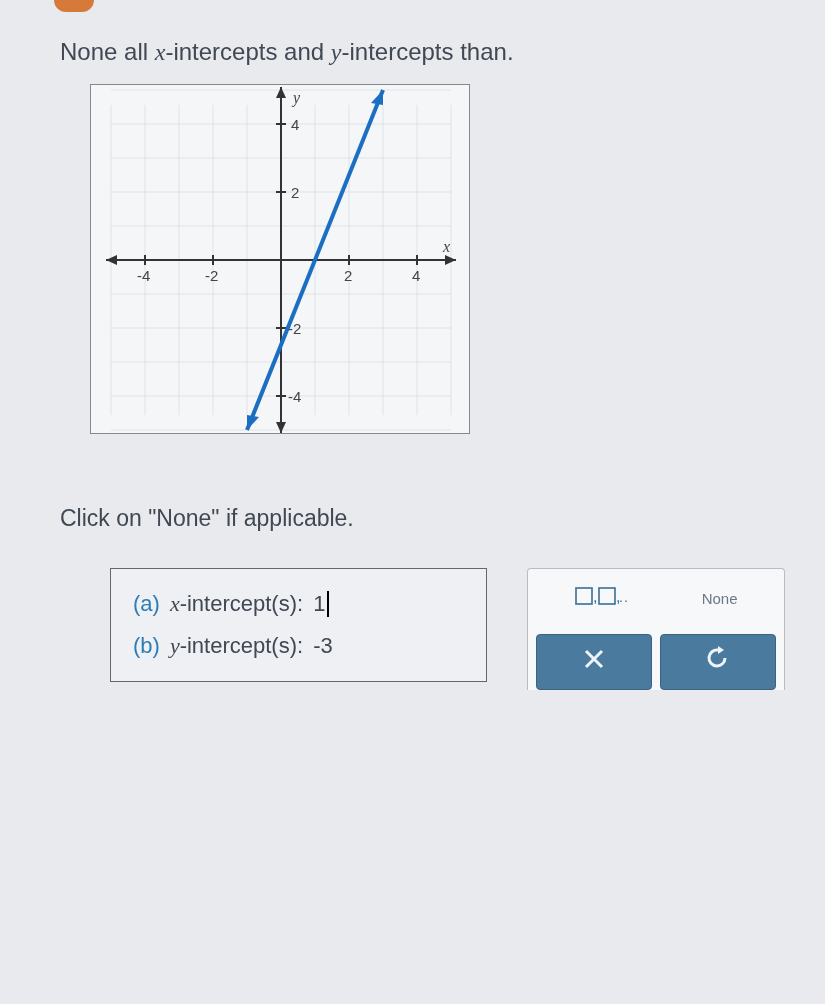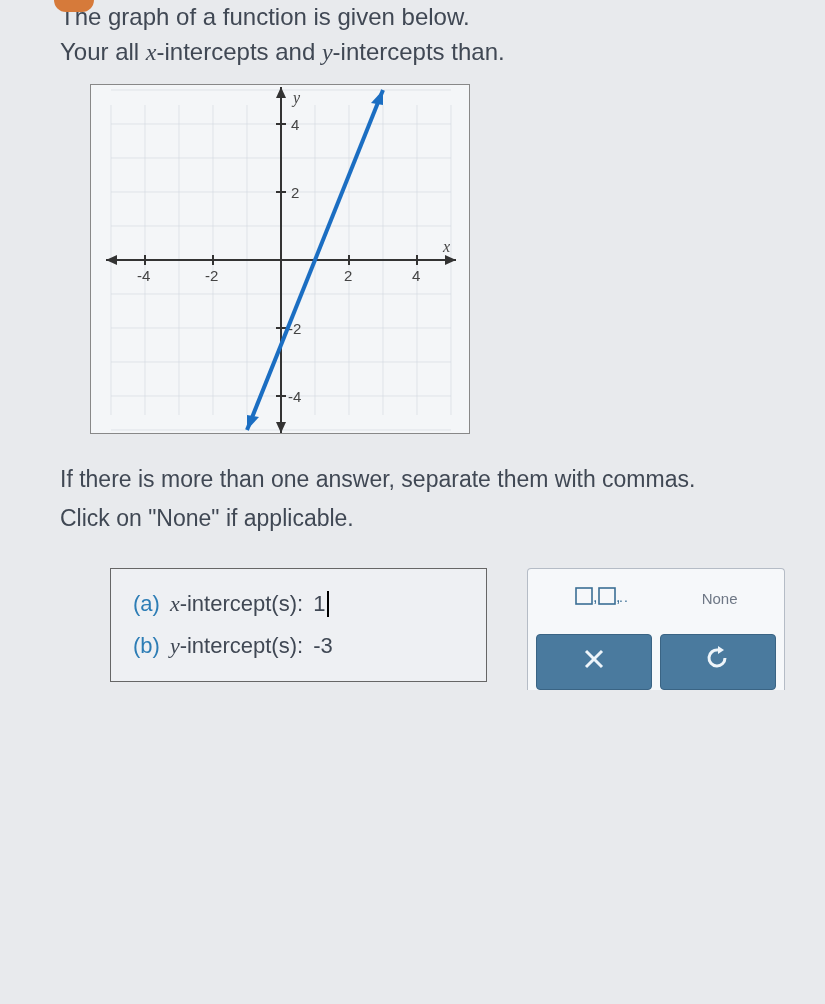--- a/index.html
+++ b/index.html
@@ -153,22 +153,22 @@
   }
 </style>
 </head>
 <body>
 
 <div class="page">
   <div class="orange-corner"></div>
 
 
   <div class="question-text">
-    <span>The graph of a function is given below.</span><br>
-    <span>Your all </span><span class="mathvar">x</span><span>-intercepts and </span><span class="mathvar">y</span><span>-intercepts than.</span>
+    <br>
+    <span>None all </span><span class="mathvar">x</span><span>-intercepts and </span><span class="mathvar">y</span><span>-intercepts than.</span>
   </div>
 
   <div class="graph-wrap">
     <svg width="380" height="350" viewBox="0 0 380 350">
 
       <g class="minor">
         <line x1="20" y1="20" x2="20" y2="330"></line>
           <line x1="54" y1="20" x2="54" y2="330"></line>
         <line x1="88" y1="20" x2="88" y2="330"></line>
           <line x1="122" y1="20" x2="122" y2="330"></line>
@@ -219,21 +219,21 @@
       <text class="axis-lbl" x="202" y="18">y</text>
       <text class="axis-lbl" x="352" y="167">x</text>
 
       <line class="func" x1="156" y1="345" x2="292" y2="5"></line>
       <polygon fill="#1b6ec2" points="292,5 280,18 292,20"></polygon>
       <polygon fill="#1b6ec2" points="156,345 168,332 156,330"></polygon>
     </svg>
   </div>
 
   <div class="instructions">
-    <span>If there is more than one answer, separate them with commas.</span><br>
+    <br>
     <span>Click on "None" if applicable.</span>
   </div>
 
   <div class="answer-row">
     <div class="answer-box">
       <div class="answer-line">
         <span class="part-label">(a)</span>
         <span class="mathvar">x</span>
         <span>-intercept(s):</span>
         <span class="ans-val">1</span>

